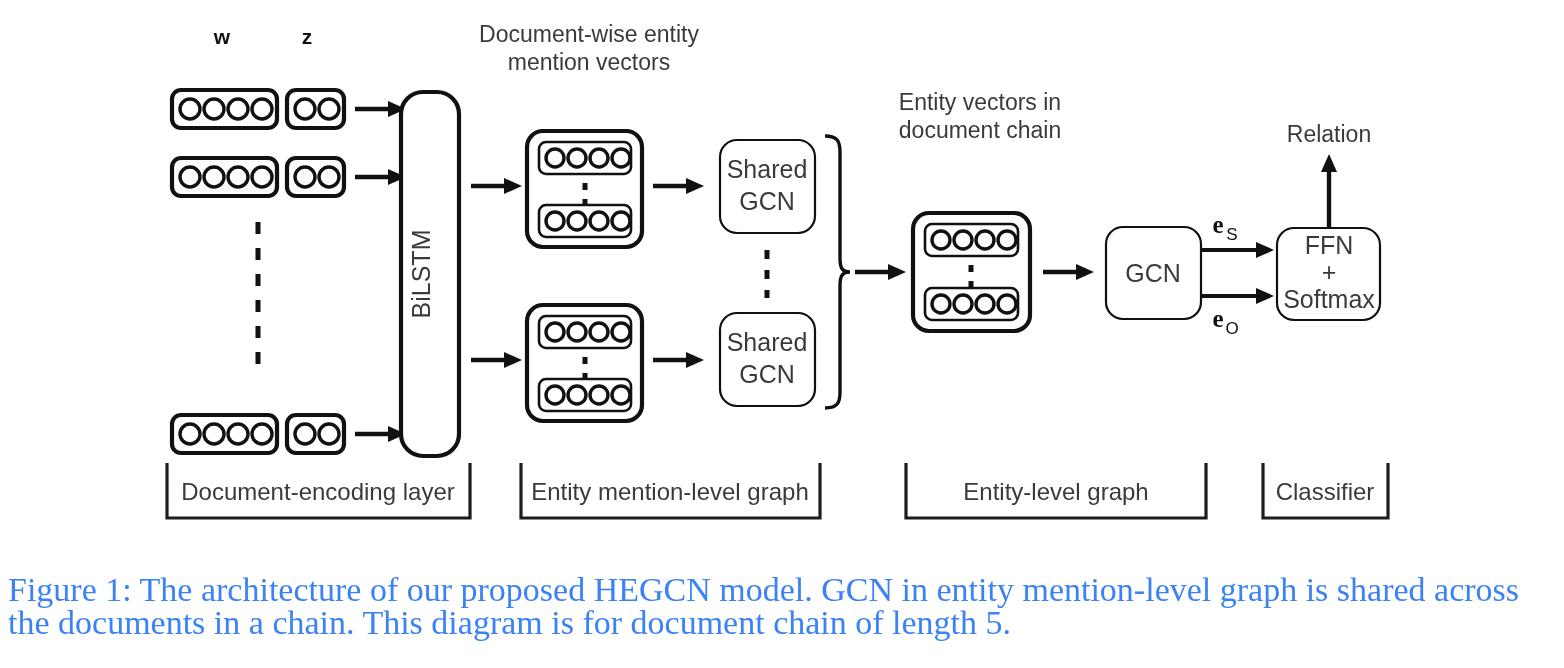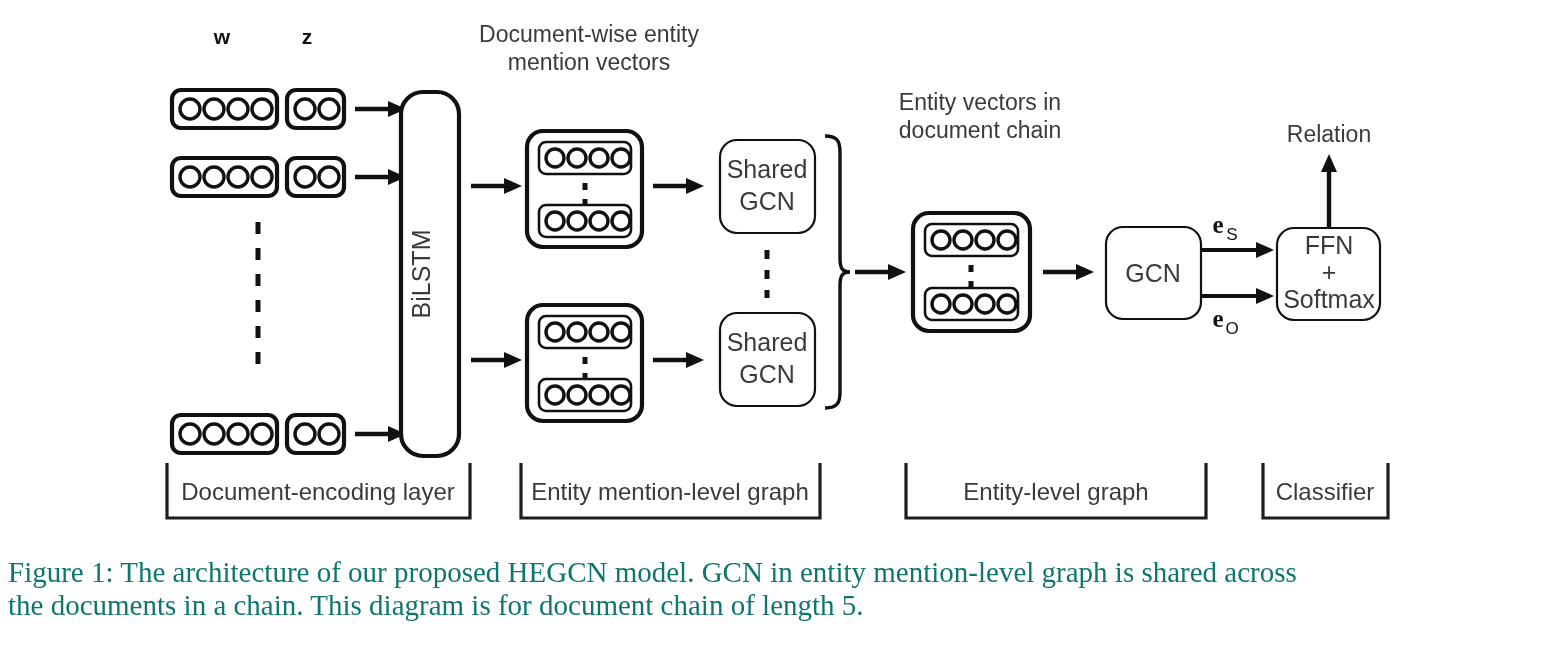--- a/index.html
+++ b/index.html
@@ -16,23 +16,23 @@
   .lbl-bilstm{font-size:25px;}
   .shape{fill:#ffffff;stroke:#111111;}
   .shape-thick{stroke-width:4.2;}
   .shape-thin{stroke-width:2.6;}
   .shape-hair{stroke-width:2.2;}
   .circ{fill:#ffffff;stroke:#111111;stroke-width:3.4;}
   .ln{stroke:#111111;fill:none;}
   .dash{stroke:#111111;stroke-width:5;stroke-linecap:butt;fill:none;}
   .brace{stroke:#111111;stroke-width:3.4;fill:none;}
   .bracket{stroke:#1d1d1d;stroke-width:3.2;fill:none;}
-  #caption{position:absolute;left:8px;top:556px;width:1548px;
-           font-family:"Liberation Serif",serif;font-size:29px;line-height:33px;
-           color:#0f766e;text-align:left;}
+  #caption{position:absolute;left:8px;top:573px;width:1548px;
+           font-family:"Liberation Serif",serif;font-size:34px;line-height:33px;
+           color:#3b82f6;text-align:left;}
   #caption .ln2{display:block;}
 </style>
 </head>
 <body>
 
 <div id="stage">
 
   <svg id="diagram" viewBox="0 0 1564 545">
 
     <text class="lbl lbl-vec" x="222" y="44" text-anchor="middle">w</text>

